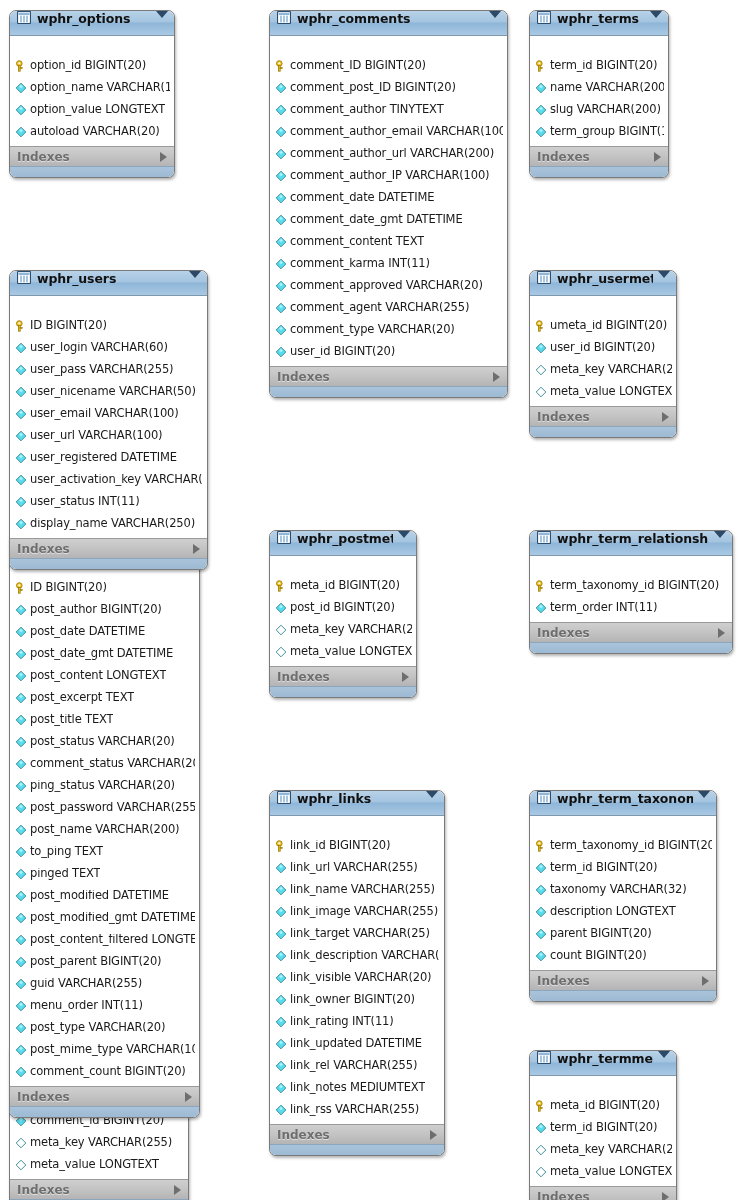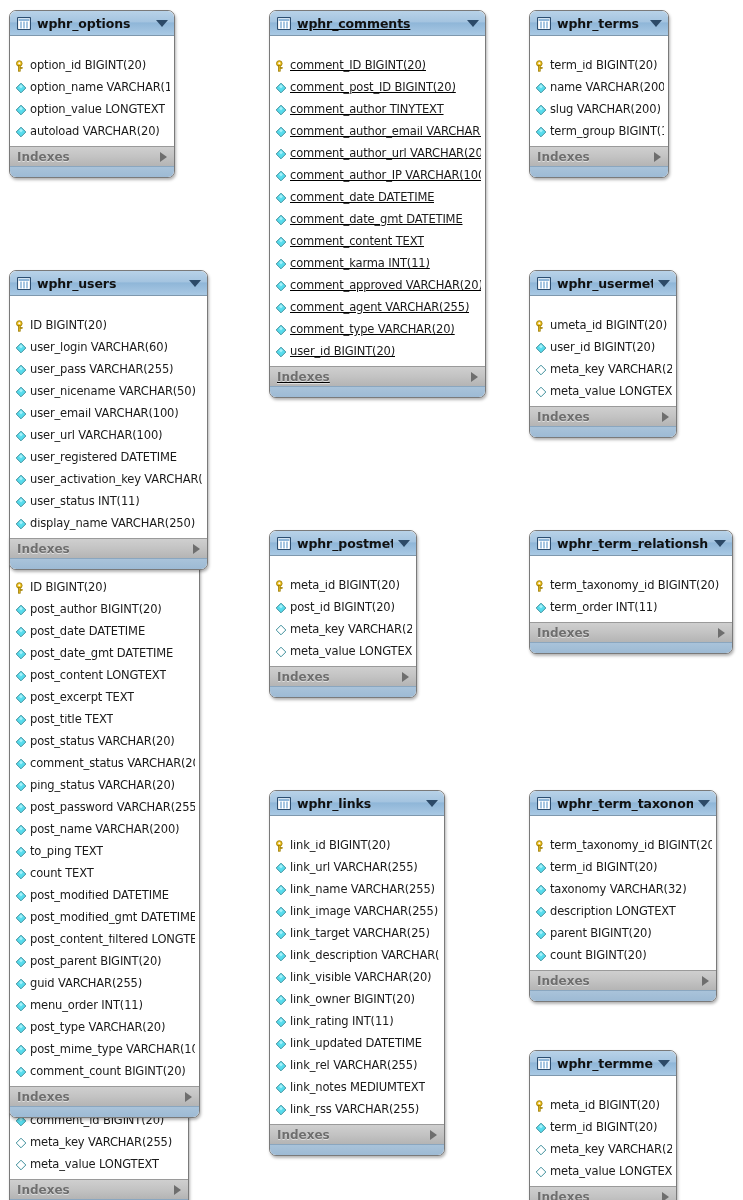--- a/index.html
+++ b/index.html
@@ -25,21 +25,21 @@
     border: 1px solid #7a7a7a;
     border-radius: 7px;
     box-shadow: 1px 2px 3px rgba(0,0,0,0.30);
     overflow: hidden;
   }
 
   
   .tbl-head {
     height: 25px;
     display: flex;
-    align-items: center;
+    align-items: flex-start;
     padding: 0 6px 0 7px;
     background: linear-gradient(to bottom, #b8d2e8 0%, #a4c4e0 45%, #8fb6d8 50%, #a9c9e4 100%);
     border-bottom: 1px solid #7f98ad;
     border-top-left-radius: 6px;
     border-top-right-radius: 6px;
   }
   .tbl-name {
     font-size: 12.5px;
     font-weight: bold;
     color: #111111;
@@ -165,21 +165,21 @@
           </svg>
           <span class="col-txt">autoload VARCHAR(20)</span>
         </div>
       </div>
       <div class="idx">
         <span class="idx-label">Indexes</span>
         <span class="idx-arrow"></span>
       </div>
       <div class="tbl-foot"></div>
     </div>
-    <div class="tbl" style="left: 269px; top: 10px; width: 217px; z-index: 10; text-decoration: underline;">
+    <div class="tbl" style="left: 269px; top: 10px; width: 239px; z-index: 10;">
       <div class="tbl-head">
         <svg class="tbl-icon" viewBox="0 0 14 13">
           <rect x="0.5" y="0.5" width="13" height="12" rx="1" fill="#ffffff" stroke="#2b4d70" stroke-width="1.2"></rect>
           <rect x="1.6" y="1.6" width="10.8" height="2.4" fill="#8fb7da"></rect>
           <rect x="3.2" y="4.6" width="1.6" height="6.8" fill="#8fb7da"></rect>
           <rect x="6.2" y="4.6" width="1.6" height="6.8" fill="#8fb7da"></rect>
           <rect x="9.2" y="4.6" width="1.6" height="6.8" fill="#8fb7da"></rect>
         </svg>
         <span class="tbl-name">wphr_comments</span>
         <span class="caret"></span>
@@ -586,21 +586,21 @@
             <path d="M6 1.2 L10.8 6 L6 10.8 L1.2 6 Z" fill="#56dced" stroke="#3f8f9c" stroke-width="1"></path>
             <path d="M6 2.6 L7.9 4.6 L6 6.5 L4.1 4.6 Z" fill="#b4f4fb" opacity="0.85"></path>
           </svg>
           <span class="col-txt">to_ping TEXT</span>
         </div>
         <div class="col">
           <svg class="gly" viewBox="0 0 12 12">
             <path d="M6 1.2 L10.8 6 L6 10.8 L1.2 6 Z" fill="#56dced" stroke="#3f8f9c" stroke-width="1"></path>
             <path d="M6 2.6 L7.9 4.6 L6 6.5 L4.1 4.6 Z" fill="#b4f4fb" opacity="0.85"></path>
           </svg>
-          <span class="col-txt">count TEXT</span>
+          <span class="col-txt">pinged TEXT</span>
         </div>
         <div class="col">
           <svg class="gly" viewBox="0 0 12 12">
             <path d="M6 1.2 L10.8 6 L6 10.8 L1.2 6 Z" fill="#56dced" stroke="#3f8f9c" stroke-width="1"></path>
             <path d="M6 2.6 L7.9 4.6 L6 6.5 L4.1 4.6 Z" fill="#b4f4fb" opacity="0.85"></path>
           </svg>
           <span class="col-txt">post_modified DATETIME</span>
         </div>
         <div class="col">
           <svg class="gly" viewBox="0 0 12 12">

